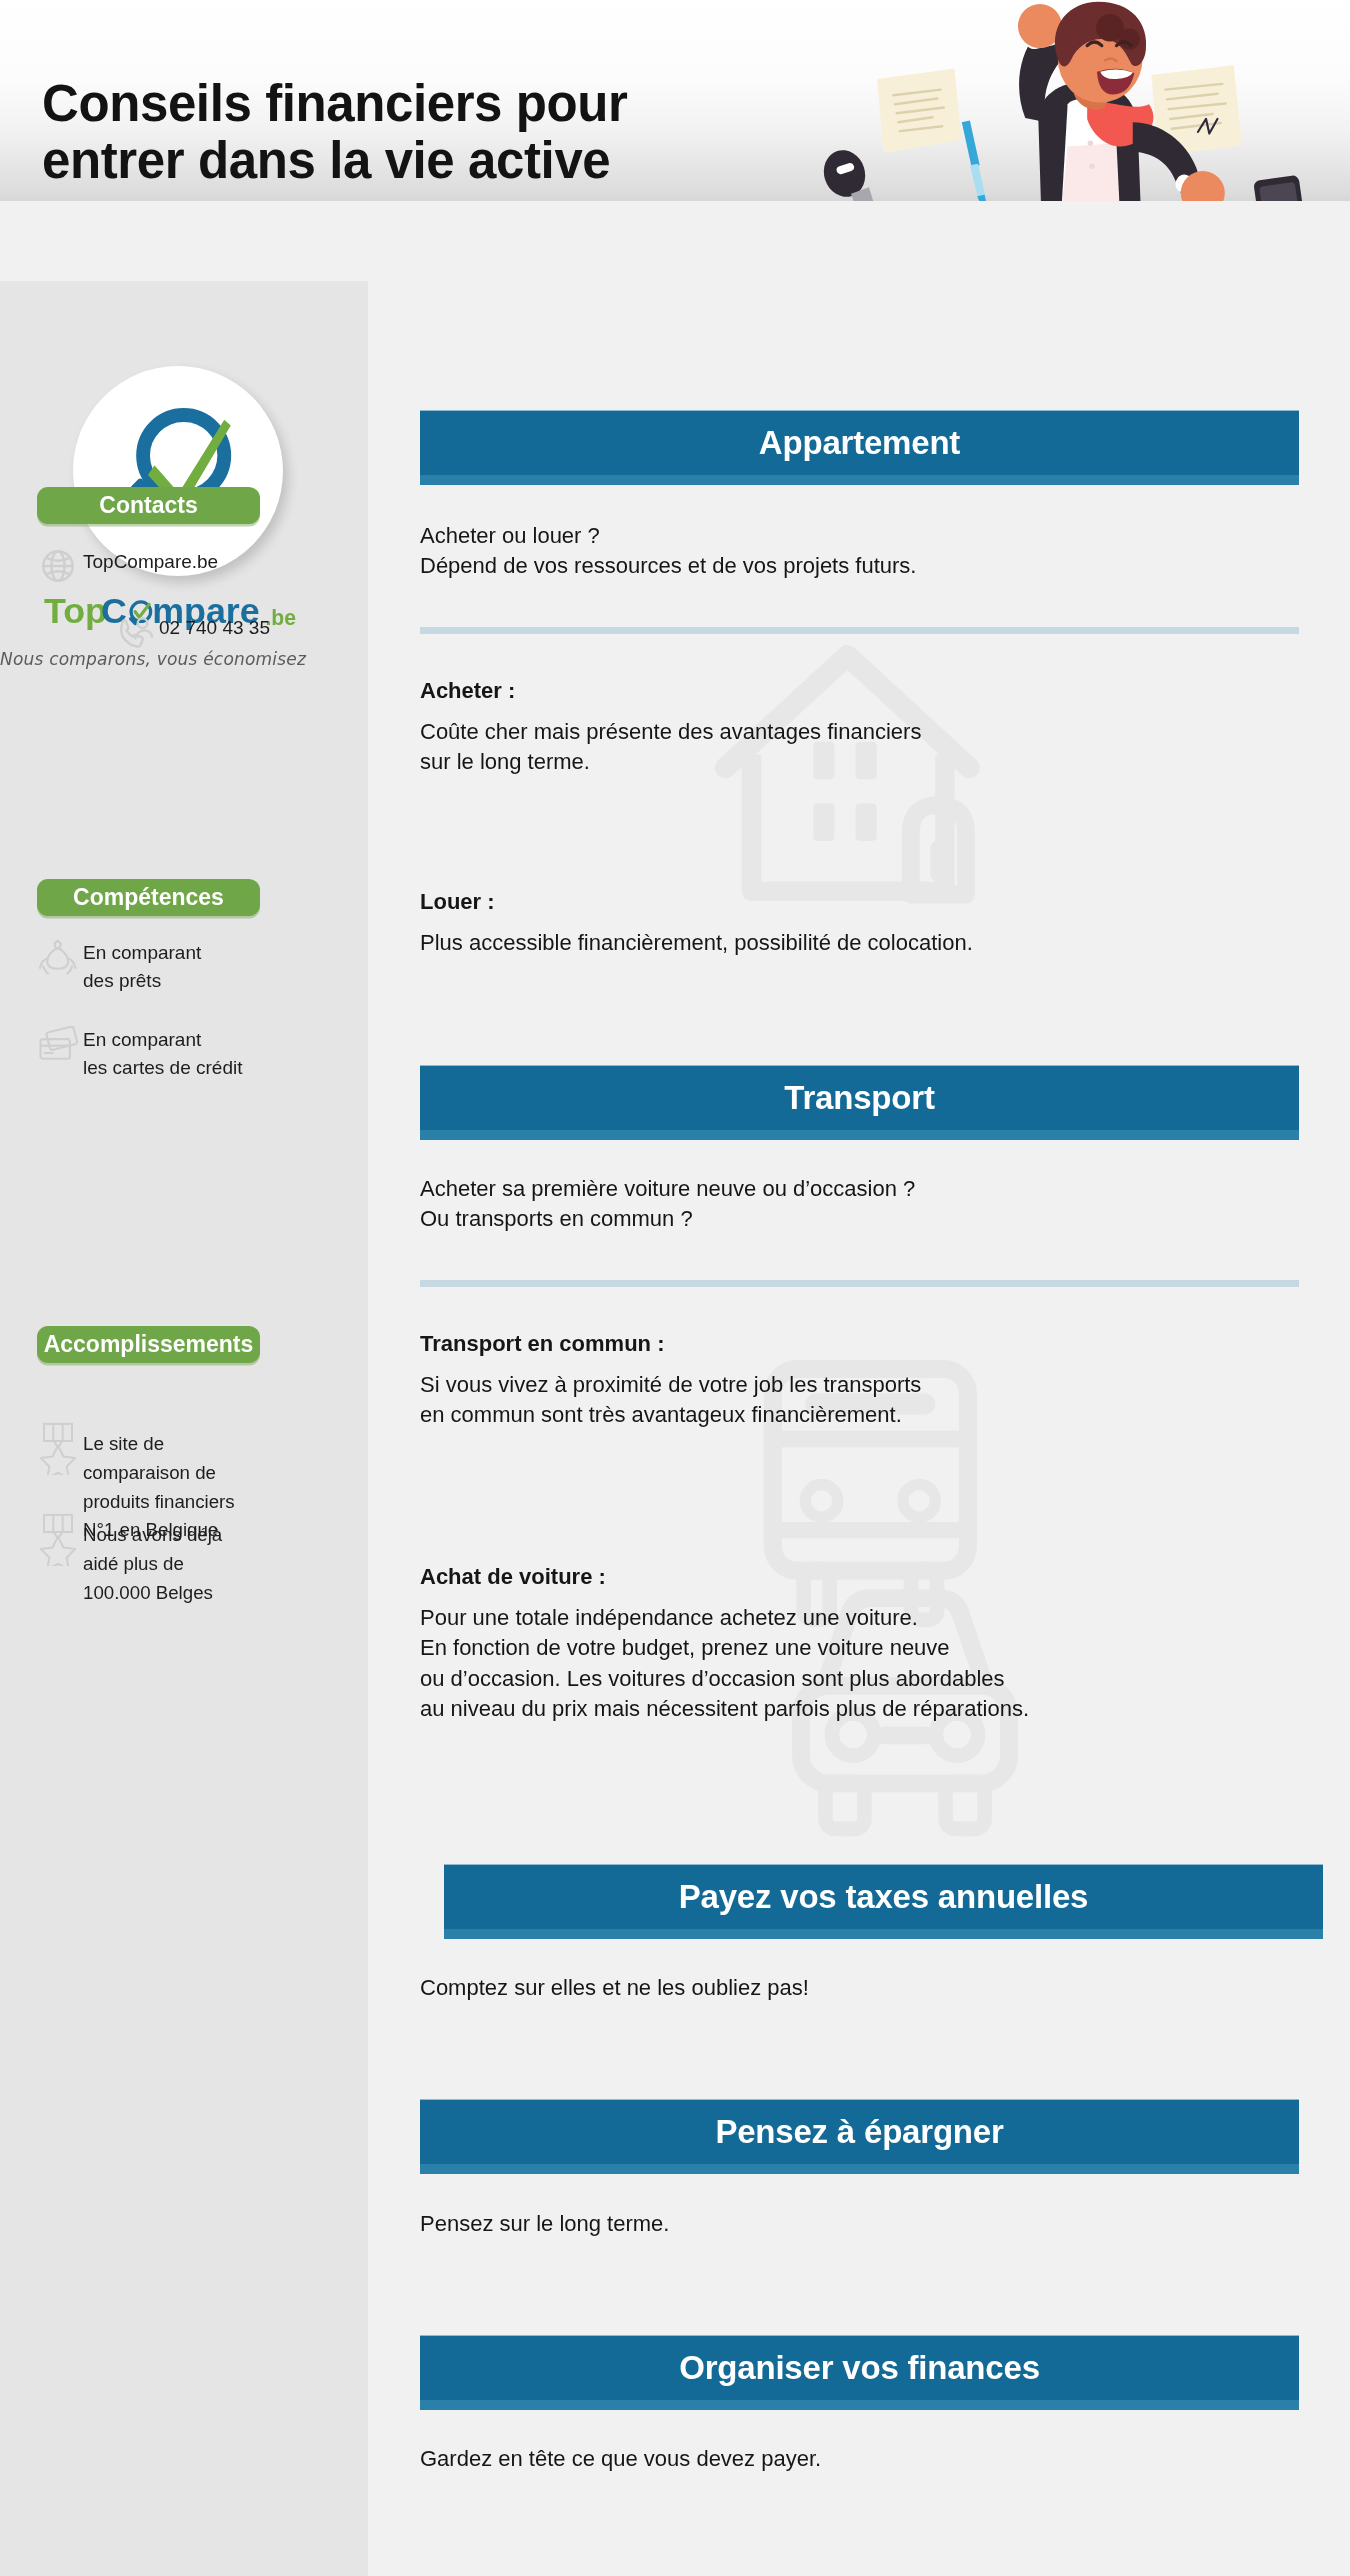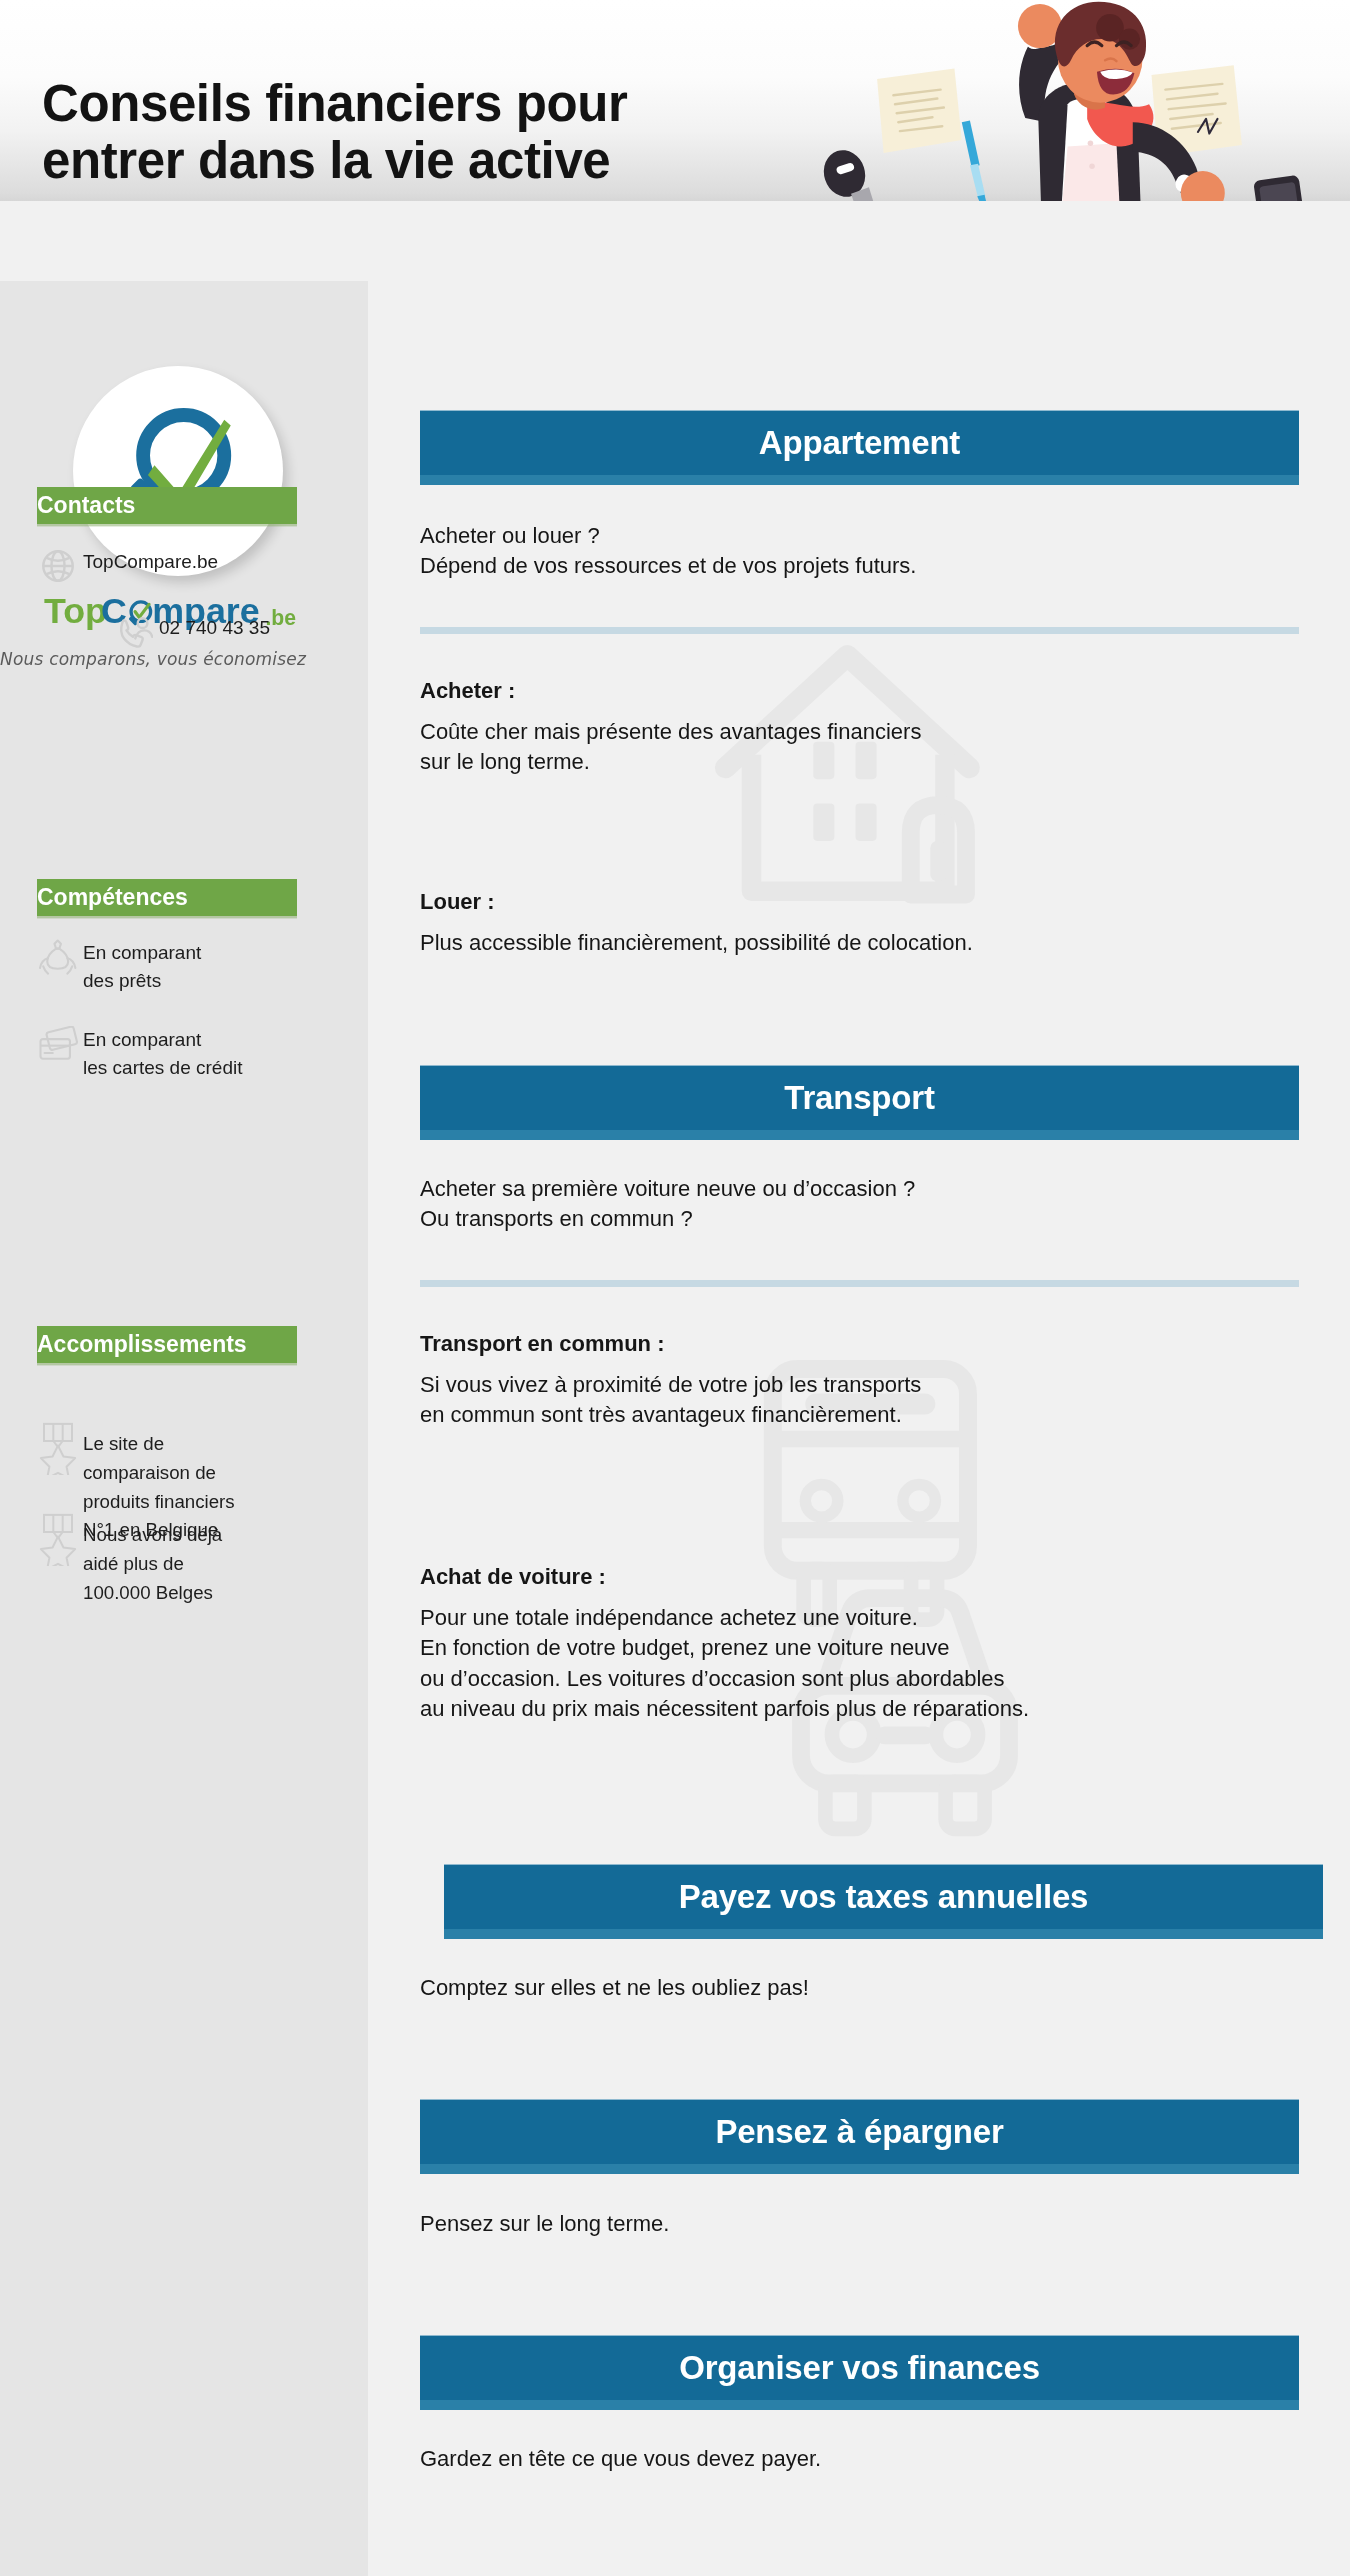--- a/index.html
+++ b/index.html
@@ -84,24 +84,24 @@
     font-family: "DejaVu Sans", sans-serif;
     font-style: italic;
     font-size: 17px;
     color: #5b5b5b;
     letter-spacing: 0.2px;
   }
 
   .green-bar {
     position: absolute;
     left: 37px;
-    width: 260px; height: 37px;
+    width: 223px; height: 37px;
     background: #6fa647;
     box-shadow: 0 2.4px 0 0 rgba(140,175,110,0.55);
-    display: flex; align-items: center; 
+    display: flex; align-items: center; justify-content: center; border-radius: 11px;
   }
   .green-bar span {
     color: #ffffff;
     font-size: 23px;
     font-weight: bold;
     letter-spacing: 0px;
     white-space: nowrap;
   }
 
   .side-item {

